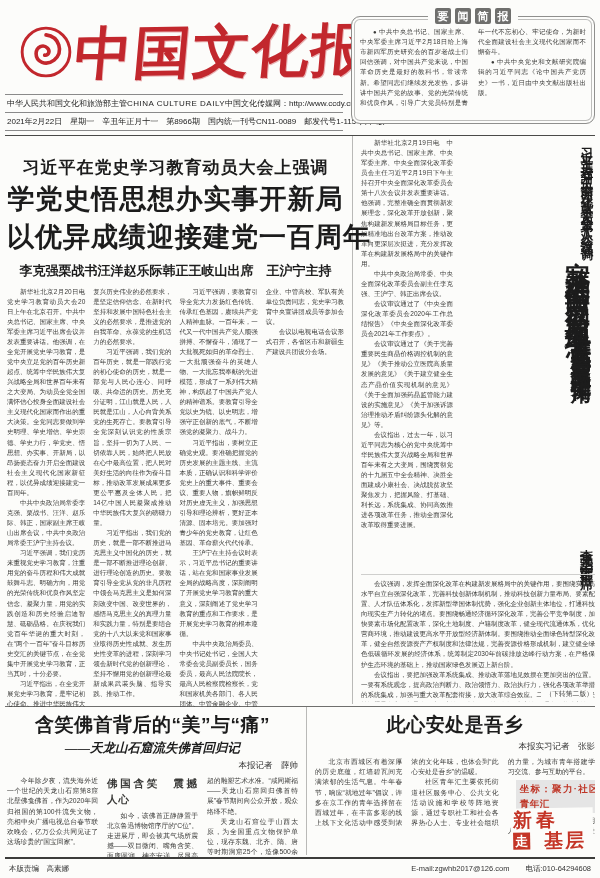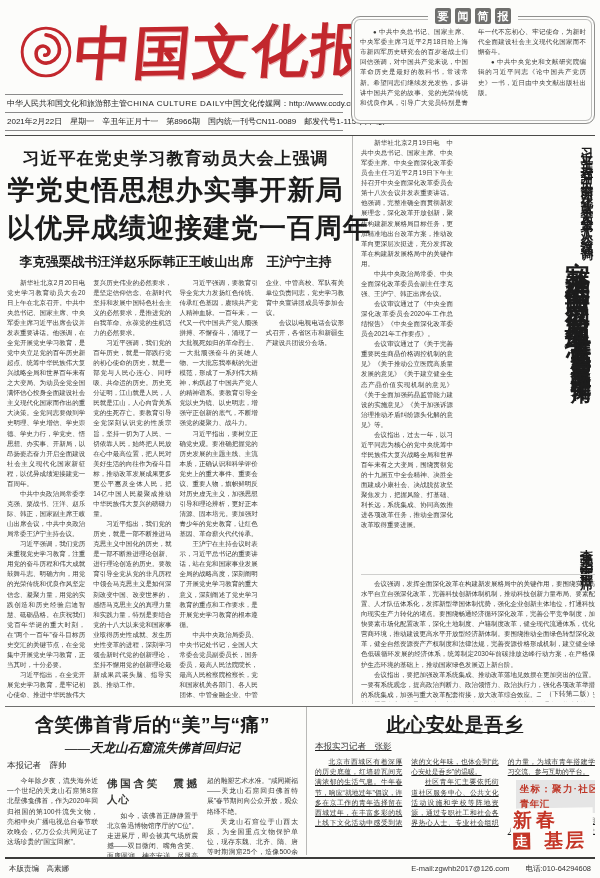--- a/index.html
+++ b/index.html
@@ -30,21 +30,21 @@
   .briefs-body { column-count:2; column-gap:10px; column-fill:auto; height:88px; overflow:hidden;
     font-size:7px; line-height:1.45; color:#3c3c3a; text-align:justify; }
   .briefs-body p { text-indent:1.6em; position:relative; }
   .briefs-body p::before { content:"● "; font-size:6px; }
 
   .header-rule { border:none; border-top:1.5px solid #4a4a48; margin-top:4px; }
 
   
   .main { display:flex; height:568px; }
   .main-left { width:348px; border-right:1px solid #b9b9b7; padding:4px 8px 0 2px; }
-  .lead-kicker { text-align:center; font-size:17px; font-weight:bold; letter-spacing:1px; margin:7px 0 2px; white-space:nowrap; }
+  .lead-kicker { text-align:center; font-size:17px; font-weight:bold; letter-spacing:1px; margin:16px 0 2px; white-space:nowrap; }
   .lead-headline { text-align:center; font-size:27px; font-weight:900; letter-spacing:1px; line-height:1.4; white-space:nowrap; }
   .lead-subhead { text-align:center; font-family:"Liberation Serif", serif; font-weight:bold; font-size:13px;
     margin:5px 0 7px; white-space:nowrap; }
   .lead-body { column-count:4; column-gap:8px; column-fill:auto; height:428px; overflow:hidden;
     font-size:6.5px; line-height:1.55; color:#38383六; }
   .bodytext { font-size:6.5px; line-height:1.55; color:#3a3a38; text-align:justify; }
   .bodytext p { text-indent:2em; }
 
   .main-right { flex:1; padding:2px 0 0 8px; display:flex; flex-direction:column; }
   .right-top { display:flex; height:430px; }
@@ -55,25 +55,25 @@
   .v-head2 { font-size:20.5px; font-weight:900; letter-spacing:3px; margin-left:8px; white-space:nowrap; }
   .v-byline { font-family:"Liberation Serif", serif; font-size:13px; font-weight:bold; letter-spacing:3px;
     padding-top:168px; margin-left:6px; white-space:nowrap; }
   .right-bottom { position:relative; margin-top:6px; border-top:1px solid #cfcfcd; padding-top:4px;
     height:128px; overflow:hidden; }
 
   
   .section-rule { border:none; border-top:1px solid #6f6f6d; margin:2px 0 0; }
   .bottom { display:flex; height:148px; }
   .article-left { width:302px; border-right:1px solid #b9b9b7; padding:5px 8px 0 2px; }
-  .article-right { position:relative; flex:1; padding:5px 0 0 8px;text-decoration:underline; }
+  .article-right { position:relative; flex:1; padding:5px 0 0 8px; }
   .art-title { text-align:center; font-size:19px; font-weight:900; letter-spacing:.5px; white-space:nowrap; }
   .art-subtitle { text-align:center; font-family:"Liberation Serif", serif; font-style:italic; font-weight:bold;
     font-size:12.5px; margin-top:2px; white-space:nowrap; }
-  .art-byline { text-align:left; font-family:"Liberation Serif", serif; font-size:8.5px; color:#333; margin:3px 0 4px; }
+  .art-byline { text-align:right; font-family:"Liberation Serif", serif; font-size:8.5px; color:#333; margin:3px 0 4px; }
   .art-body { column-count:3; column-gap:9px; column-fill:auto; height:86px; overflow:hidden;
     font-size:6.8px; line-height:1.5; color:#3a3a38; text-align:justify; }
   .art-body p { text-indent:2em; }
   .inner-subhead { font-size:10.5px; font-weight:900; letter-spacing:1px; margin:4px 0 3px; text-indent:0; }
   .red-subhead { display:inline-block; width:100%; background:#e5e5e5; color:#bf3526; font-weight:900;
     font-size:9.5px; letter-spacing:.5px; padding:2px 4px; margin:3px 8px; }
 
   .badge { position:absolute; right:2px; bottom:4px; width:82px; background:#fcfcfa; padding:2px 2px 0;
     font-family:"DejaVu Serif", serif; color:#c43527; line-height:1.05; transform:rotate(-1deg); }
   .badge-line1 { font-size:19px; font-weight:900; letter-spacing:4px; }

